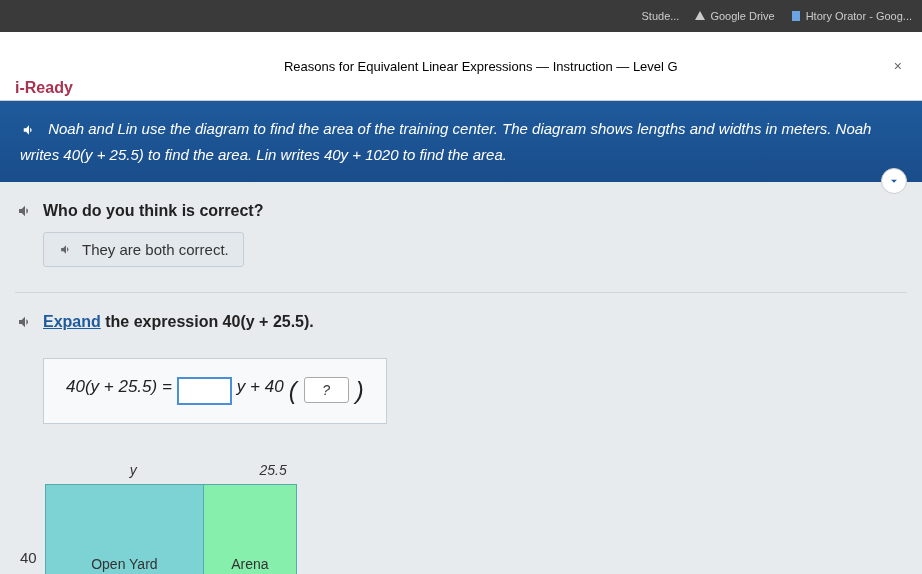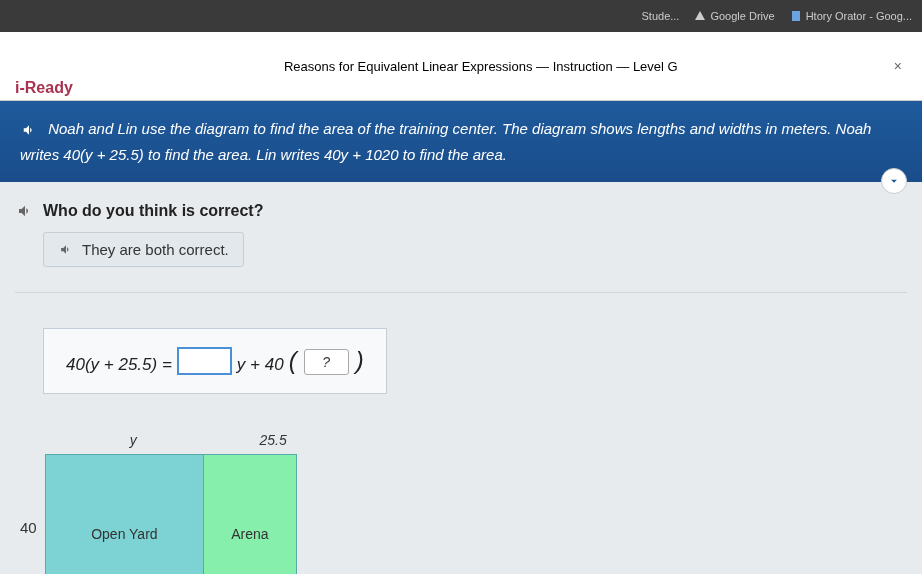--- a/index.html
+++ b/index.html
@@ -27,21 +27,21 @@
     .sound-icon { width: 20px; height: 16px; color: #666; cursor: pointer; }
     .question-text { font-size: 16px; font-weight: bold; color: #222; }
     .underline { text-decoration: underline; color: #1e5a9c; }
     
     .answer-chip { display: inline-flex; align-items: center; gap: 8px; background: #e3e8ed; border: 1px solid #c5cdd6; border-radius: 3px; padding: 8px 14px; font-size: 15px; color: #333; margin-left: 28px; }
     .answer-chip .sound-icon { width: 16px; height: 13px; }
     
     .divider { border: none; border-top: 1px solid #d0d5da; margin: 20px 0; }
     
     .expression-box { border: 1px solid #c5cdd6; background: #f7f9fb; padding: 18px 22px; margin-left: 28px; margin-top: 15px; display: inline-block; }
-    .math-expr { font-size: 17px; font-style: italic; color: #222; display: flex; align-items: flex-end; gap: 5px; }
+    .math-expr { font-size: 17px; font-style: italic; color: #222; display: flex; align-items: flex-start; gap: 5px; }
     .input-field { width: 55px; height: 28px; border: 2px solid #4a90d9; background: #fff; text-align: center; font-size: 15px; }
     .question-btn { display: inline-flex; align-items: center; justify-content: center; width: 45px; height: 26px; background: #fff; border: 1px solid #aaa; border-radius: 3px; font-size: 14px; color: #333; margin: 0 2px; }
     .paren { font-size: 24px; font-weight: normal; }
     
     .diagram { position: relative; width: 310px; height: 190px; }
     .diagram-labels-top { display: flex; position: absolute; top: -2px; left: 30px; width: 280px; font-style: italic; font-size: 14px; color: #333; }
     .label-y { flex: 1.7; text-align: center; }
     .label-255 { flex: 1; text-align: center; }
     .label-40 { position: absolute; left: 5px; top: 85px; font-size: 15px; color: #333; }
     .diagram-body { position: absolute; left: 30px; top: 20px; width: 252px; height: 160px; display: flex; border: 1px solid #5aa; }
@@ -111,20 +111,28 @@
         <svg class="sound-icon" viewBox="0 0 24 24">
             <path fill="#666" d="M3 9v6h4l5 5V4L7 9H3zm13.5 3c0-1.77-1.02-3.29-2.5-4.03v8.05c1.48-.73 2.5-2.25 2.5-4.02z"></path>
           </svg>
         <span>They are both correct.</span>
       </div>
     </div>
 
     <hr class="divider">
 
     <div class="question-block">
+      <div class="question-row">
+        <svg class="sound-icon" viewBox="0 0 24 24">
+            <path fill="#666" d="M3 9v6h4l5 5V4L7 9H3zm13.5 3c0-1.77-1.02-3.29-2.5-4.03v8.05c1.48-.73 2.5-2.25 2.5-4.02z"></path>
+          </svg>
+        <span class="question-text">
+          <span class="underline">Expand</span><span> the expression 40(y + 25.5).</span>
+        </span>
+      </div>
       <div class="expression-box">
         <div class="math-expr">
           <span>40(y + 25.5) =</span>
           <input class="input-field" type="text" style="">
           <span>y + 40</span>
           <span class="paren">(</span>
           <span class="question-btn">?</span>
           <span class="paren">)</span>
         </div>
       </div>

